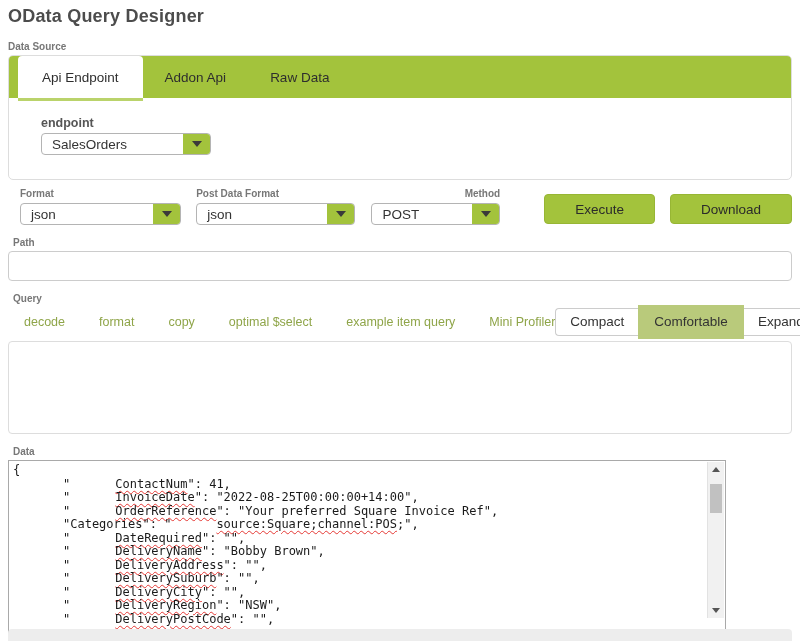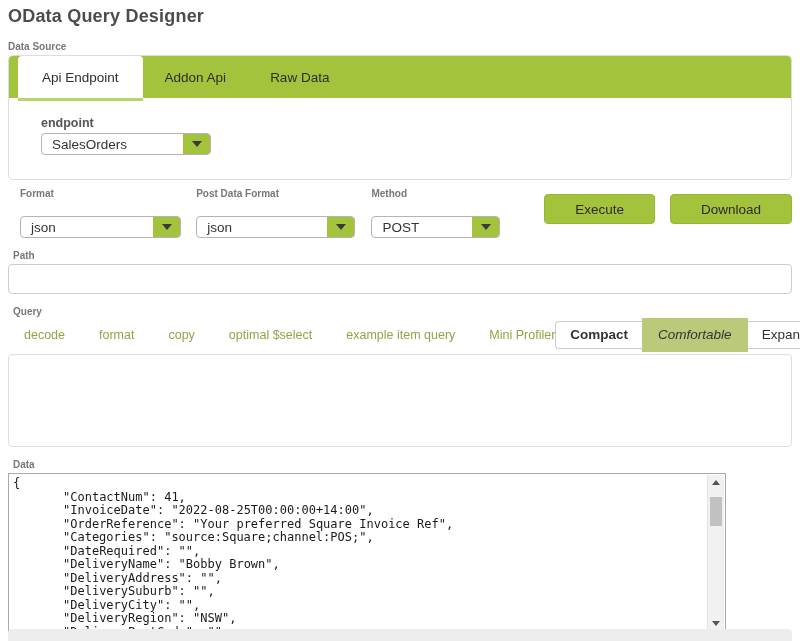--- a/index.html
+++ b/index.html
@@ -69,22 +69,22 @@
     border-top: 6px solid #3a3a3a;
   }
   .dd-endpoint { width: 170px; }
 
   
   .controls-row { display: flex; align-items: flex-start; margin-top: 8px; padding-left: 12px; }
   .control { display: flex; flex-direction: column; }
   .control .section-label { margin-bottom: 4px; }
   .w-format { width: 169px; margin-right: 15px; }
   .w-pdf    { width: 167px; margin-right: 16px; }
-  .w-method { width: 135px; margin-right: 44px; }
-  .control .dropdown { width: 100%; margin-top: 13px; }
+  .w-method { width: 135px; margin-right: 44px; align-items: flex-end; }
+  .control .dropdown { width: 100%; }
   .btn {
     background: #a3c33c; border: 1px solid #97b634; border-radius: 4px;
     font-family: inherit; font-size: 13.5px; color: #2b2b2b;
     padding: 6px 30px; margin-top: 6px; cursor: pointer; height: 30px;
     white-space: nowrap;
   }
   .btn + .btn { margin-left: 15px; }
 
   
   .path-section { margin-top: 12px; }
@@ -102,26 +102,25 @@
   .query-link {
     color: #8fa549; font-size: 12.5px; text-decoration: none; cursor: pointer;
     white-space: nowrap;
   }
   .density-group { margin-left: auto; display: flex; align-items: center; margin-right: 2px; }
   .seg-btn {
     background: #fff; border: 1px solid #ccc;
     font-family: inherit; font-size: 13.5px; color: #333;
     padding: 5px 14px; cursor: pointer; height: 28px; white-space: nowrap;
   }
-  .seg-btn.first { border-radius: 4px 0 0 4px; border-right: none; font-weight: bold; }
+  .seg-btn.first { border-radius: 4px 0 0 4px; border-right: none; }
   .seg-btn.last  { border-radius: 0 4px 4px 0; border-left: none; }
   .seg-btn.selected {
     background: #b9ca7b; border: none; height: 34px; padding: 5px 16px;
     margin: -3px 0;
-    font-style: italic;
   }
   .query-box {
     margin-top: 5px; width: 100%; height: 93px; resize: none;
     border: 1px solid #ddd; border-radius: 4px; background: #fff;
     font-family: inherit; font-size: 13px; outline: none;
   }
 
   
   .data-section { margin-top: 8px; }
   .databox {
@@ -130,24 +129,26 @@
   }
   .data-content {
     position: absolute; left: 0; top: 1px; right: 19px; bottom: 0;
     padding: 2px 0 0 4px; overflow: hidden;
     font-family: "DejaVu Sans Mono", "Liberation Mono", monospace;
     font-size: 12px; line-height: 13.5px; color: #1a1a1a;
   }
   .line { white-space: pre; }
   .line.ind { padding-left: 50px; }
   .sq {
+    text-decoration: underline;
     text-decoration-style: wavy;
     text-decoration-color: #e53935;
     text-decoration-thickness: 1px;
     text-underline-offset: 2px;
+    margin-left: 45px;
   }
 
   
   .v-scrollbar {
     position: absolute; top: 1px; right: 1px; width: 17px; bottom: 15px;
     background: #f1f1f1; border-left: 1px solid #e2e2e2;
   }
   .sb-btn {
     position: absolute; left: 0; width: 100%; height: 15px;
     display: flex; align-items: center; justify-content: center; cursor: pointer;

